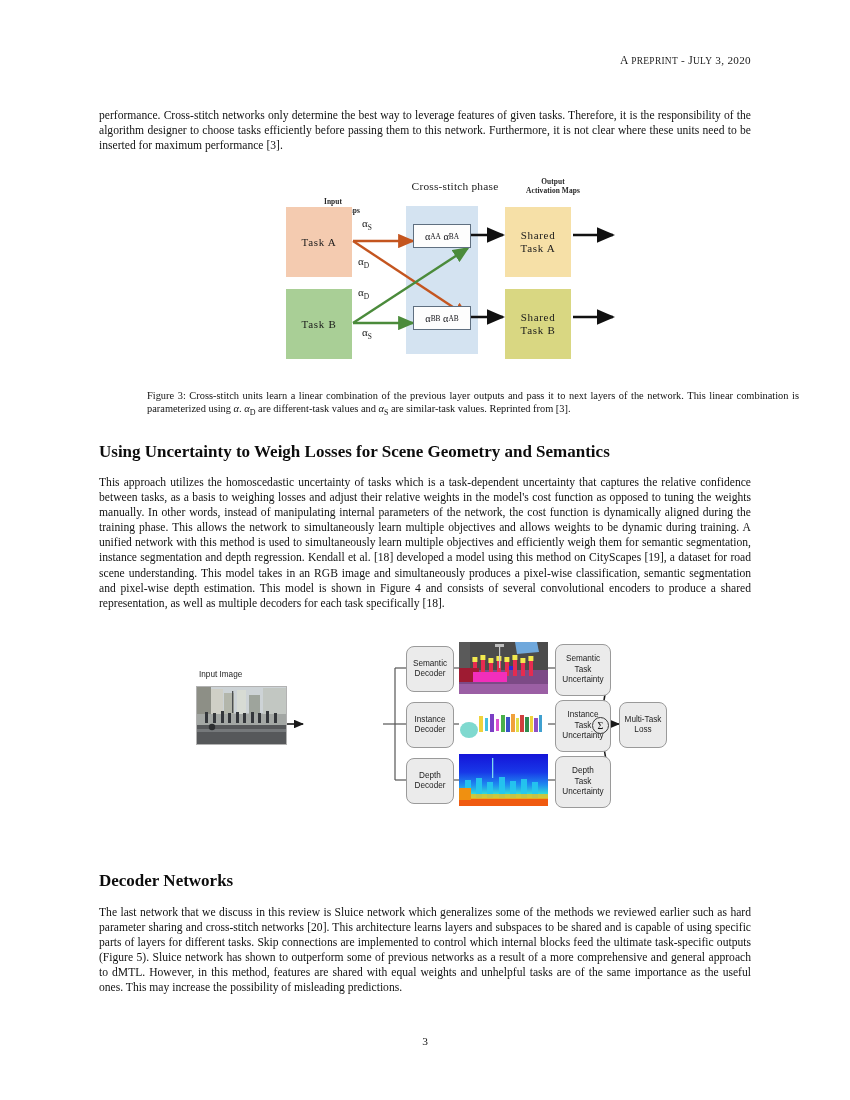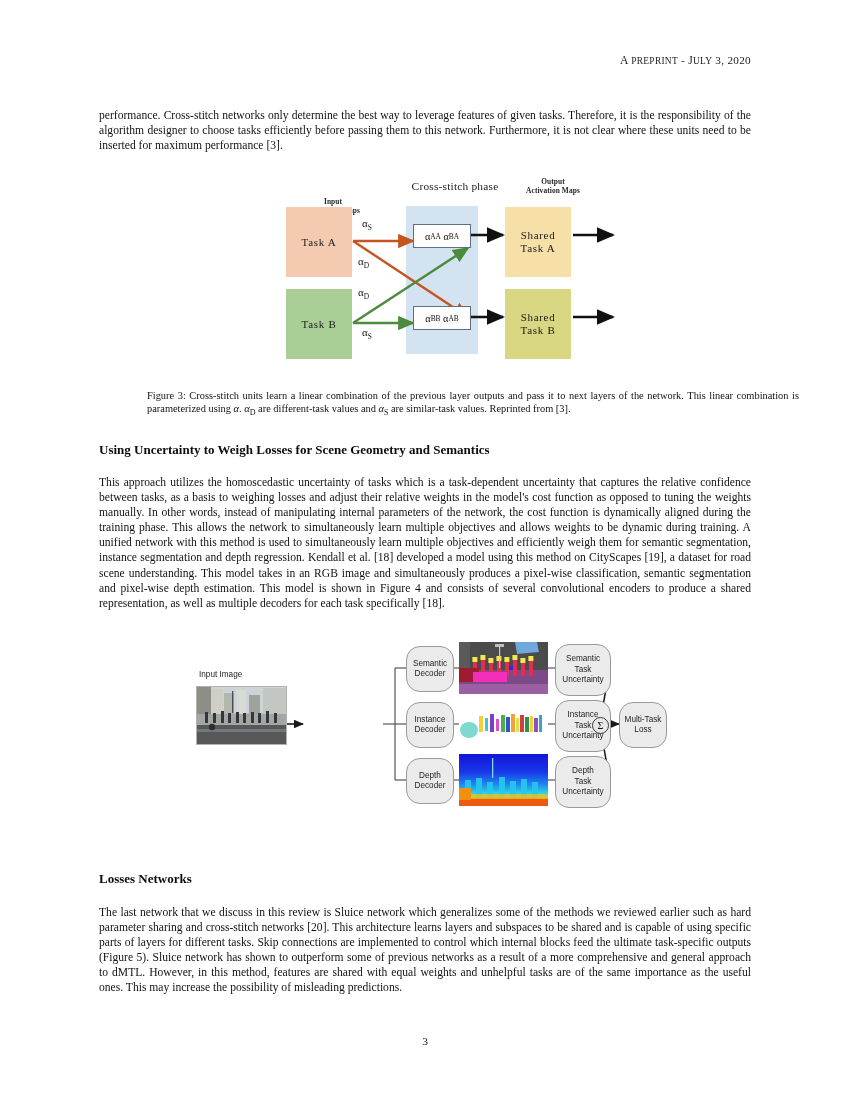--- a/index.html
+++ b/index.html
@@ -45,21 +45,21 @@
     font-size: 11.6px;
     line-height: 15.1px;
     text-align: justify;
     text-justify: inter-word;
     color: #121212;
     hyphens: none;
   }
   .secthead {
     position: absolute;
     width: 652px;
-    font-size: 13px;
+    font-size: 17px;
     font-weight: bold;
     color: #0d0d0d;
   }
   .caption {
     position: absolute;
     width: 652px;
     font-size: 10.4px;
     line-height: 13.3px;
     text-align: justify;
     color: #121212;
@@ -140,21 +140,21 @@
     position: absolute;
     left: 85px;
     top: 632px;
     width: 492px;
     height: 168px;
   }
   #fig4 .gbox {
     position: absolute;
     background: #ebebeb;
     border: 1px solid #9a9a9a;
-    border-radius: 14px;
+    border-radius: 8px;
     display: flex;
     align-items: center;
     justify-content: center;
     text-align: center;
     font-family: "Liberation Sans", sans-serif;
     font-size: 8.2px;
     line-height: 10.4px;
     color: #1e1e1e;
   }
   #fig4 .cap {
@@ -451,20 +451,20 @@
       </div>
 
       <div class="sigma" style="left:408px; top:77px;">Σ</div>
 
       <div class="gbox" style="left:435px; top:62px; width:46px; height:44px;">
         <div><span>Multi-Task</span><br><span>Loss</span></div>
       </div>
     </div>
 
 
-    <div class="secthead" style="top:863px;">Losses Networks</div>
+    <div class="secthead" style="top:863px;">Decoder Networks</div>
 
     <div class="para" style="top:897px;">The last network that we discuss in this review is Sluice network which generalizes some of the methods we reviewed earlier such as hard parameter sharing and cross-stitch networks [20]. This architecture learns layers and subspaces to be shared and is capable of using specific parts of layers for different tasks. Skip connections are implemented to control which internal blocks feed the ultimate task-specific outputs (Figure 5). Sluice network has shown to outperform some of previous networks as a result of a more comprehensive and general approach to dMTL. However, in this method, features are shared with equal weights and unhelpful tasks are of the same importance as the useful ones. This may increase the possibility of misleading predictions.</div>
 
     <div class="pagenum">3</div>
 
   </div>
 </div>
 
 </body></html>

